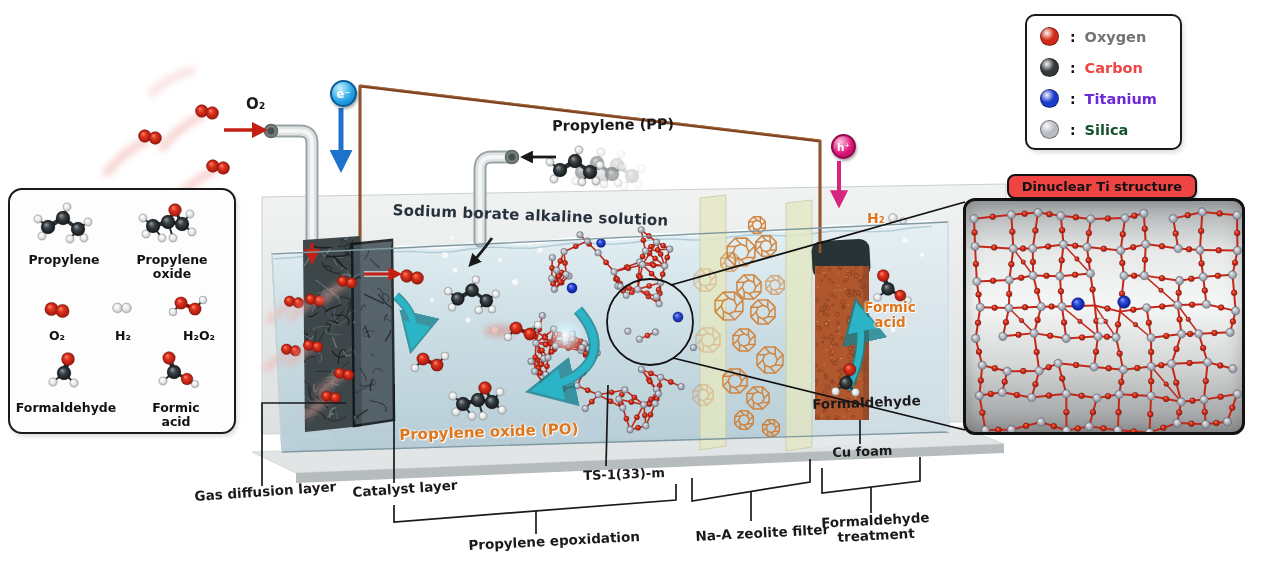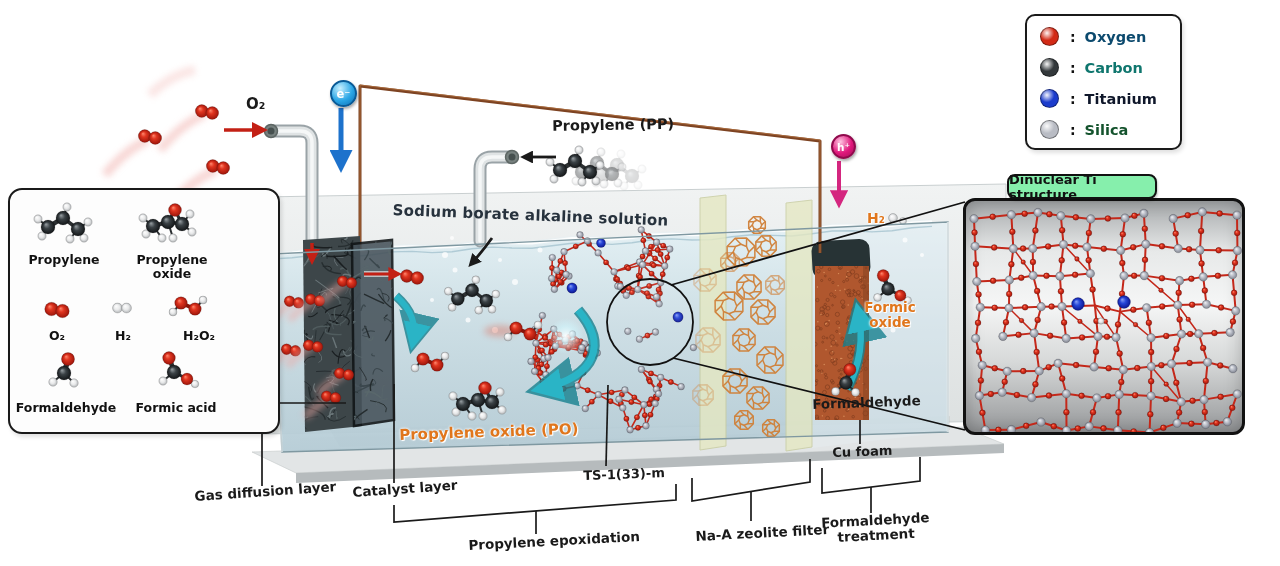--- a/index.html
+++ b/index.html
@@ -4,40 +4,40 @@
 <style>
   html,body{margin:0;padding:0;background:#fff;}
   #stage{position:relative;width:1280px;height:566px;background:#fff;overflow:hidden;
          font-family:"DejaVu Sans",sans-serif;}
   #scene{position:absolute;left:0;top:0;}
   .lbl{position:absolute;font-weight:bold;font-size:13px;color:#1a1a1a;line-height:1.12;
        white-space:pre-line;transform-origin:left top;}
   .center{text-align:center;}
   .orange{text-shadow:0 0 2px #fff,0 0 3px #fff,1px 1px 0 #fff;}
   
-  #mol-legend{position:absolute;left:8px;top:188px;width:272px;height:246px;box-sizing:border-box;
+  #mol-legend{position:absolute;left:8px;top:188px;width:228px;height:246px;box-sizing:border-box;
       background:#fdfdfd;border:2px solid #1a1a1a;border-radius:14px;box-shadow:2px 3px 4px rgba(0,0,0,.12);}
   #mol-legend svg{position:absolute;left:0;top:0;}
   .ml-lbl{position:absolute;transform:translateX(-50%);text-align:center;font-weight:bold;
       font-size:12.5px;color:#111;white-space:pre-line;line-height:1.1;}
   #atom-legend{position:absolute;left:1025px;top:14px;width:157px;height:136px;box-sizing:border-box;
       background:#fff;border:2px solid #1a1a1a;border-radius:10px;box-shadow:2px 3px 4px rgba(0,0,0,.12);
       padding-top:5px;}
   .al-row{display:flex;align-items:center;height:31px;padding-left:13px;}
   .al-dot{width:17px;height:17px;border-radius:50%;border:1px solid rgba(0,0,0,.4);flex:0 0 auto;}
   .al-colon{font-weight:bold;font-size:14px;color:#111;margin:0 9px 0 11px;}
   .al-name{font-weight:bold;font-size:14.5px;}
   
   #detail-panel{position:absolute;left:963px;top:198px;width:282px;height:237px;box-sizing:border-box;
       border:3px solid #111;border-radius:12px;overflow:hidden;
       background:linear-gradient(180deg,#a6a9ab 0%,#e7e9e9 22%,#f5f6f6 45%,#d6d8d8 70%,#97999b 100%);
       box-shadow:inset 0 0 18px rgba(0,0,0,.25);}
   #detail-panel svg{position:absolute;left:0;top:0;}
-  #panel-title{position:absolute;left:1007px;top:174px;width:150px;height:25px;box-sizing:border-box;
-      background:#86efac;border:2.5px solid #111;border-radius:8px;display:flex;align-items:center;
+  #panel-title{position:absolute;left:1007px;top:174px;width:190px;height:25px;box-sizing:border-box;
+      background:#ef4444;border:2.5px solid #111;border-radius:8px;display:flex;align-items:center;
       justify-content:center;font-weight:bold;font-size:13px;color:#111;box-shadow:1px 2px 2px rgba(0,0,0,.2);}
   
   .badge{position:absolute;border-radius:50%;display:flex;align-items:center;justify-content:center;
       color:#fff;font-weight:bold;box-shadow:1px 2px 3px rgba(0,0,0,.35);}
   #badge-e{left:330px;top:80px;width:23px;height:23px;font-size:11.5px;
       background:radial-gradient(circle at 35% 28%,#c8f0ff 0%,#2aa6e6 55%,#0b6db4 100%);
       border:2px solid #0a5a96;}
   #badge-h{left:831px;top:134px;width:21px;height:21px;font-size:10.5px;
       background:radial-gradient(circle at 35% 28%,#ffc6e2 0%,#e0177c 55%,#a50d58 100%);
       border:2px solid #8f0a4c;}
@@ -1392,31 +1392,31 @@
     <div class="ml-lbl" style="left:113px;top:139px">H₂</div>
     <div class="ml-lbl" style="left:189px;top:139px">H₂O₂</div>
     <div class="ml-lbl" style="left:56px;top:211px">Formaldehyde</div>
     <div class="ml-lbl" style="left:166px;top:211px">Formic acid</div>
   </div>
 
   <div id="atom-legend">
     <div class="al-row">
       <span class="al-dot" style="background: radial-gradient(circle at 35% 30%, rgba(255, 255, 255, 0.95) 0%, rgba(255, 255, 255, 0) 45%), rgb(210, 42, 22);"></span>
       <span class="al-colon">:</span>
-      <span class="al-name" style="color: #0c4a6e;">Oxygen</span>
+      <span class="al-name" style="color: #737373;">Oxygen</span>
     </div>
     <div class="al-row">
       <span class="al-dot" style="background: radial-gradient(circle at 35% 30%, rgba(255, 255, 255, 0.95) 0%, rgba(255, 255, 255, 0) 45%), rgb(51, 56, 59);"></span>
       <span class="al-colon">:</span>
-      <span class="al-name" style="color: #0f766e;">Carbon</span>
+      <span class="al-name" style="color: #ef4444;">Carbon</span>
     </div>
     <div class="al-row">
       <span class="al-dot" style="background: radial-gradient(circle at 35% 30%, rgba(255, 255, 255, 0.95) 0%, rgba(255, 255, 255, 0) 45%), rgb(28, 60, 204);"></span>
       <span class="al-colon">:</span>
-      <span class="al-name" style="color: #0f172a;">Titanium</span>
+      <span class="al-name" style="color: #6d28d9;">Titanium</span>
     </div>
     <div class="al-row">
       <span class="al-dot" style="background: radial-gradient(circle at 35% 30%, rgba(255, 255, 255, 0.95) 0%, rgba(255, 255, 255, 0) 45%), rgb(185, 188, 196);"></span>
       <span class="al-colon">:</span>
       <span class="al-name" style="color: #14532d;">Silica</span>
     </div>
   </div>
 
   <div id="detail-panel">
     <svg width="276" height="231" viewBox="0 0 276 231">
@@ -1781,21 +1781,21 @@
 
   <div class="badge" id="badge-e">e⁻</div>
   <div class="badge" id="badge-h">h⁺</div>
 
   <div class="lbl" style="left:246px;top:96px;font-size:15px">O₂</div>
   <div class="lbl center" style="left:543px;top:118px;width:140px;font-size:14.5px;transform:rotate(-1deg)">Propylene (PP)</div>
   <div class="lbl" style="left:393px;top:202px;font-size:15px;font-weight:600;color:#27323d;transform:rotate(2.2deg);letter-spacing:.2px">Sodium borate alkaline solution</div>
   <div class="lbl orange" style="left: 399px; top: 427px; font-size: 15px; transform: rotate(-2deg); color: rgb(224, 118, 28);">Propylene oxide (PO)</div>
   <div class="lbl orange" style="left: 867px; top: 211px; font-size: 14px; color: rgb(224, 118, 28);">H₂</div>
   <div class="lbl orange center" style="left: 858px; top: 300px; width: 64px; font-size: 13.5px; color: rgb(224, 118, 28);">Formic
-oxide</div>
+acid</div>
   <div class="lbl" style="left:812px;top:397px;font-size:13.5px;transform:rotate(-2deg)">Formaldehyde</div>
   <div class="lbl" style="left:583px;top:469px;transform:rotate(-2deg)">TS-1(33)-m</div>
   <div class="lbl" style="left:832px;top:446px;transform:rotate(-2deg)">Cu foam</div>
   <div class="lbl" style="left:194px;top:489px;font-size:13.5px;transform:rotate(-4deg)">Gas diffusion layer</div>
   <div class="lbl" style="left:352px;top:485px;font-size:13.5px;transform:rotate(-4deg)">Catalyst layer</div>
   <div class="lbl" style="left:468px;top:538px;font-size:13.5px;transform:rotate(-3deg)">Propylene epoxidation</div>
   <div class="lbl" style="left:695px;top:529px;font-size:13.5px;transform:rotate(-3deg)">Na-A zeolite filter</div>
   <div class="lbl center" style="left:816px;top:516px;width:118px;font-size:13.5px;transform:rotate(-3deg)">Formaldehyde
 treatment</div>
 </div>

